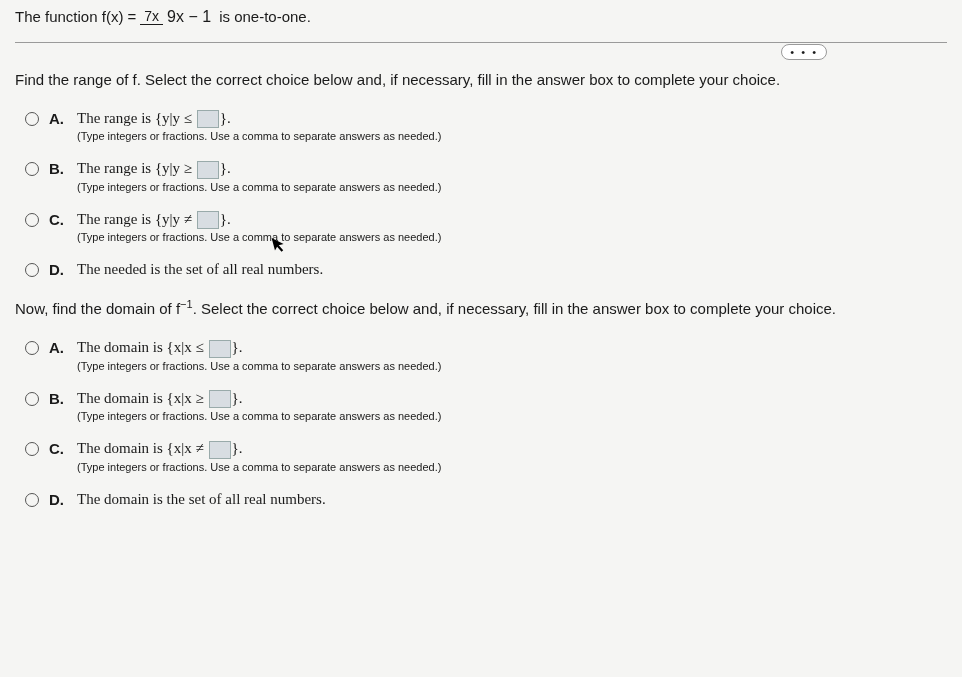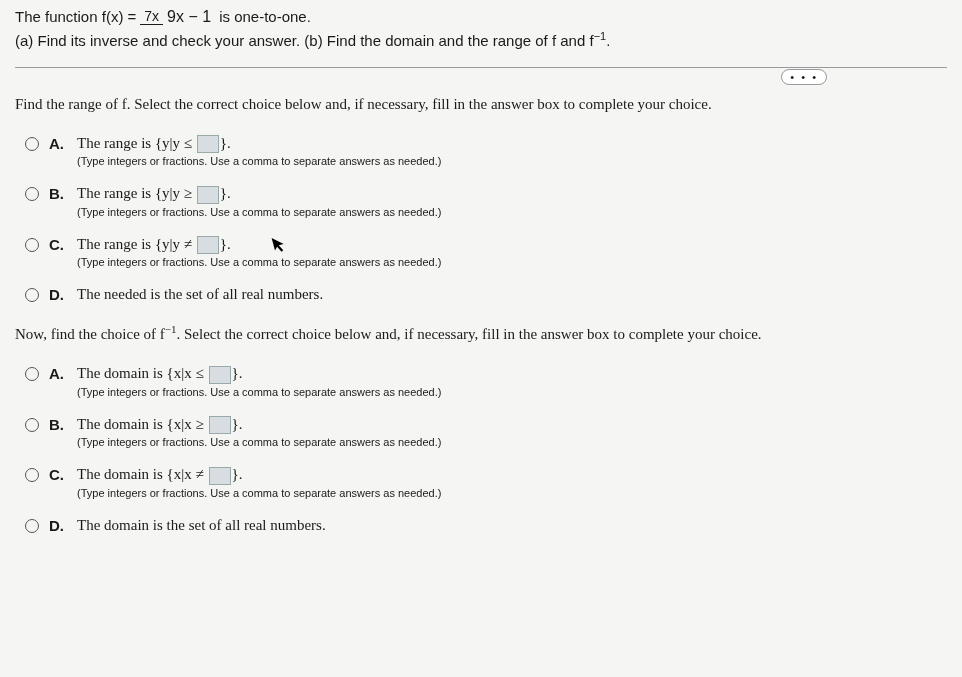--- a/index.html
+++ b/index.html
@@ -16,21 +16,21 @@
       height: 677px;
       padding: 8px 15px;
       position: relative;
     }
     .problem-header {
       margin-bottom: 10px;
     }
     .func-line {
       display: flex;
       align-items: center;
-      margin-bottom: 4px;
+      margin-bottom: 16px;
     }
     .fraction {
       display: inline-flex;
       flex-direction: row;
       align-items: center;
       vertical-align: middle;
       margin: 0 4px;
       line-height: 1.1;
     }
     .fraction .num {
@@ -65,21 +65,20 @@
       background: #fff;
       border: 1px solid #9a9a9a;
       border-radius: 10px;
       padding: 1px 8px;
       font-size: 11px;
       letter-spacing: 2px;
       cursor: pointer;
     }
     .section-prompt {
       margin-bottom: 22px;
-      font-family: Liberation Serif, serif;
     }
     .choice-group {
       margin-left: 10px;
       margin-bottom: 14px;
     }
     .choice {
       display: flex;
       align-items: flex-start;
       margin-bottom: 18px;
     }
@@ -132,23 +131,20 @@
 
 <div class="problem-header">
   <div class="func-line">
     <span>The function f(x) =</span>
     <span class="fraction">
       <span class="num">7x</span>
       <span class="den">9x − 1</span>
     </span>
     <span> is one-to-one.</span>
   </div>
-  <div class="part-line">
-    <span>(a) Find its inverse and check your answer. (b) Find the domain and the range of f and f</span><span class="sup">−1</span><span>.</span>
-  </div>
 </div>
 
 <div class="divider-wrap">
   <hr class="divider">
   <div class="ellipsis-bubble">• • •</div>
 </div>
 
 <div class="section-prompt">Find the range of f. Select the correct choice below and, if necessary, fill in the answer box to complete your choice.</div>
 
 <div class="choice-group">
@@ -188,21 +184,21 @@
   <div class="choice">
     <input type="radio" class="radio" name="q1" style="">
     <span class="choice-letter">D.</span>
     <div class="choice-body">
       <div class="choice-main">The needed is the set of all real numbers.</div>
     </div>
   </div>
 </div>
 
 <div class="section-prompt">
-  <span>Now, find the choice of f</span><span class="sup">−1</span><span>. Select the correct choice below and, if necessary, fill in the answer box to complete your choice.</span>
+  <span>Now, find the domain of f</span><span class="sup">−1</span><span>. Select the correct choice below and, if necessary, fill in the answer box to complete your choice.</span>
 </div>
 
 <div class="choice-group">
   <div class="choice">
     <input type="radio" class="radio" name="q2" style="">
     <span class="choice-letter">A.</span>
     <div class="choice-body">
       <div class="choice-main">
         <span>The domain is {x|x ≤ </span><span class="answer-box"></span><span>}.</span>
       </div>

